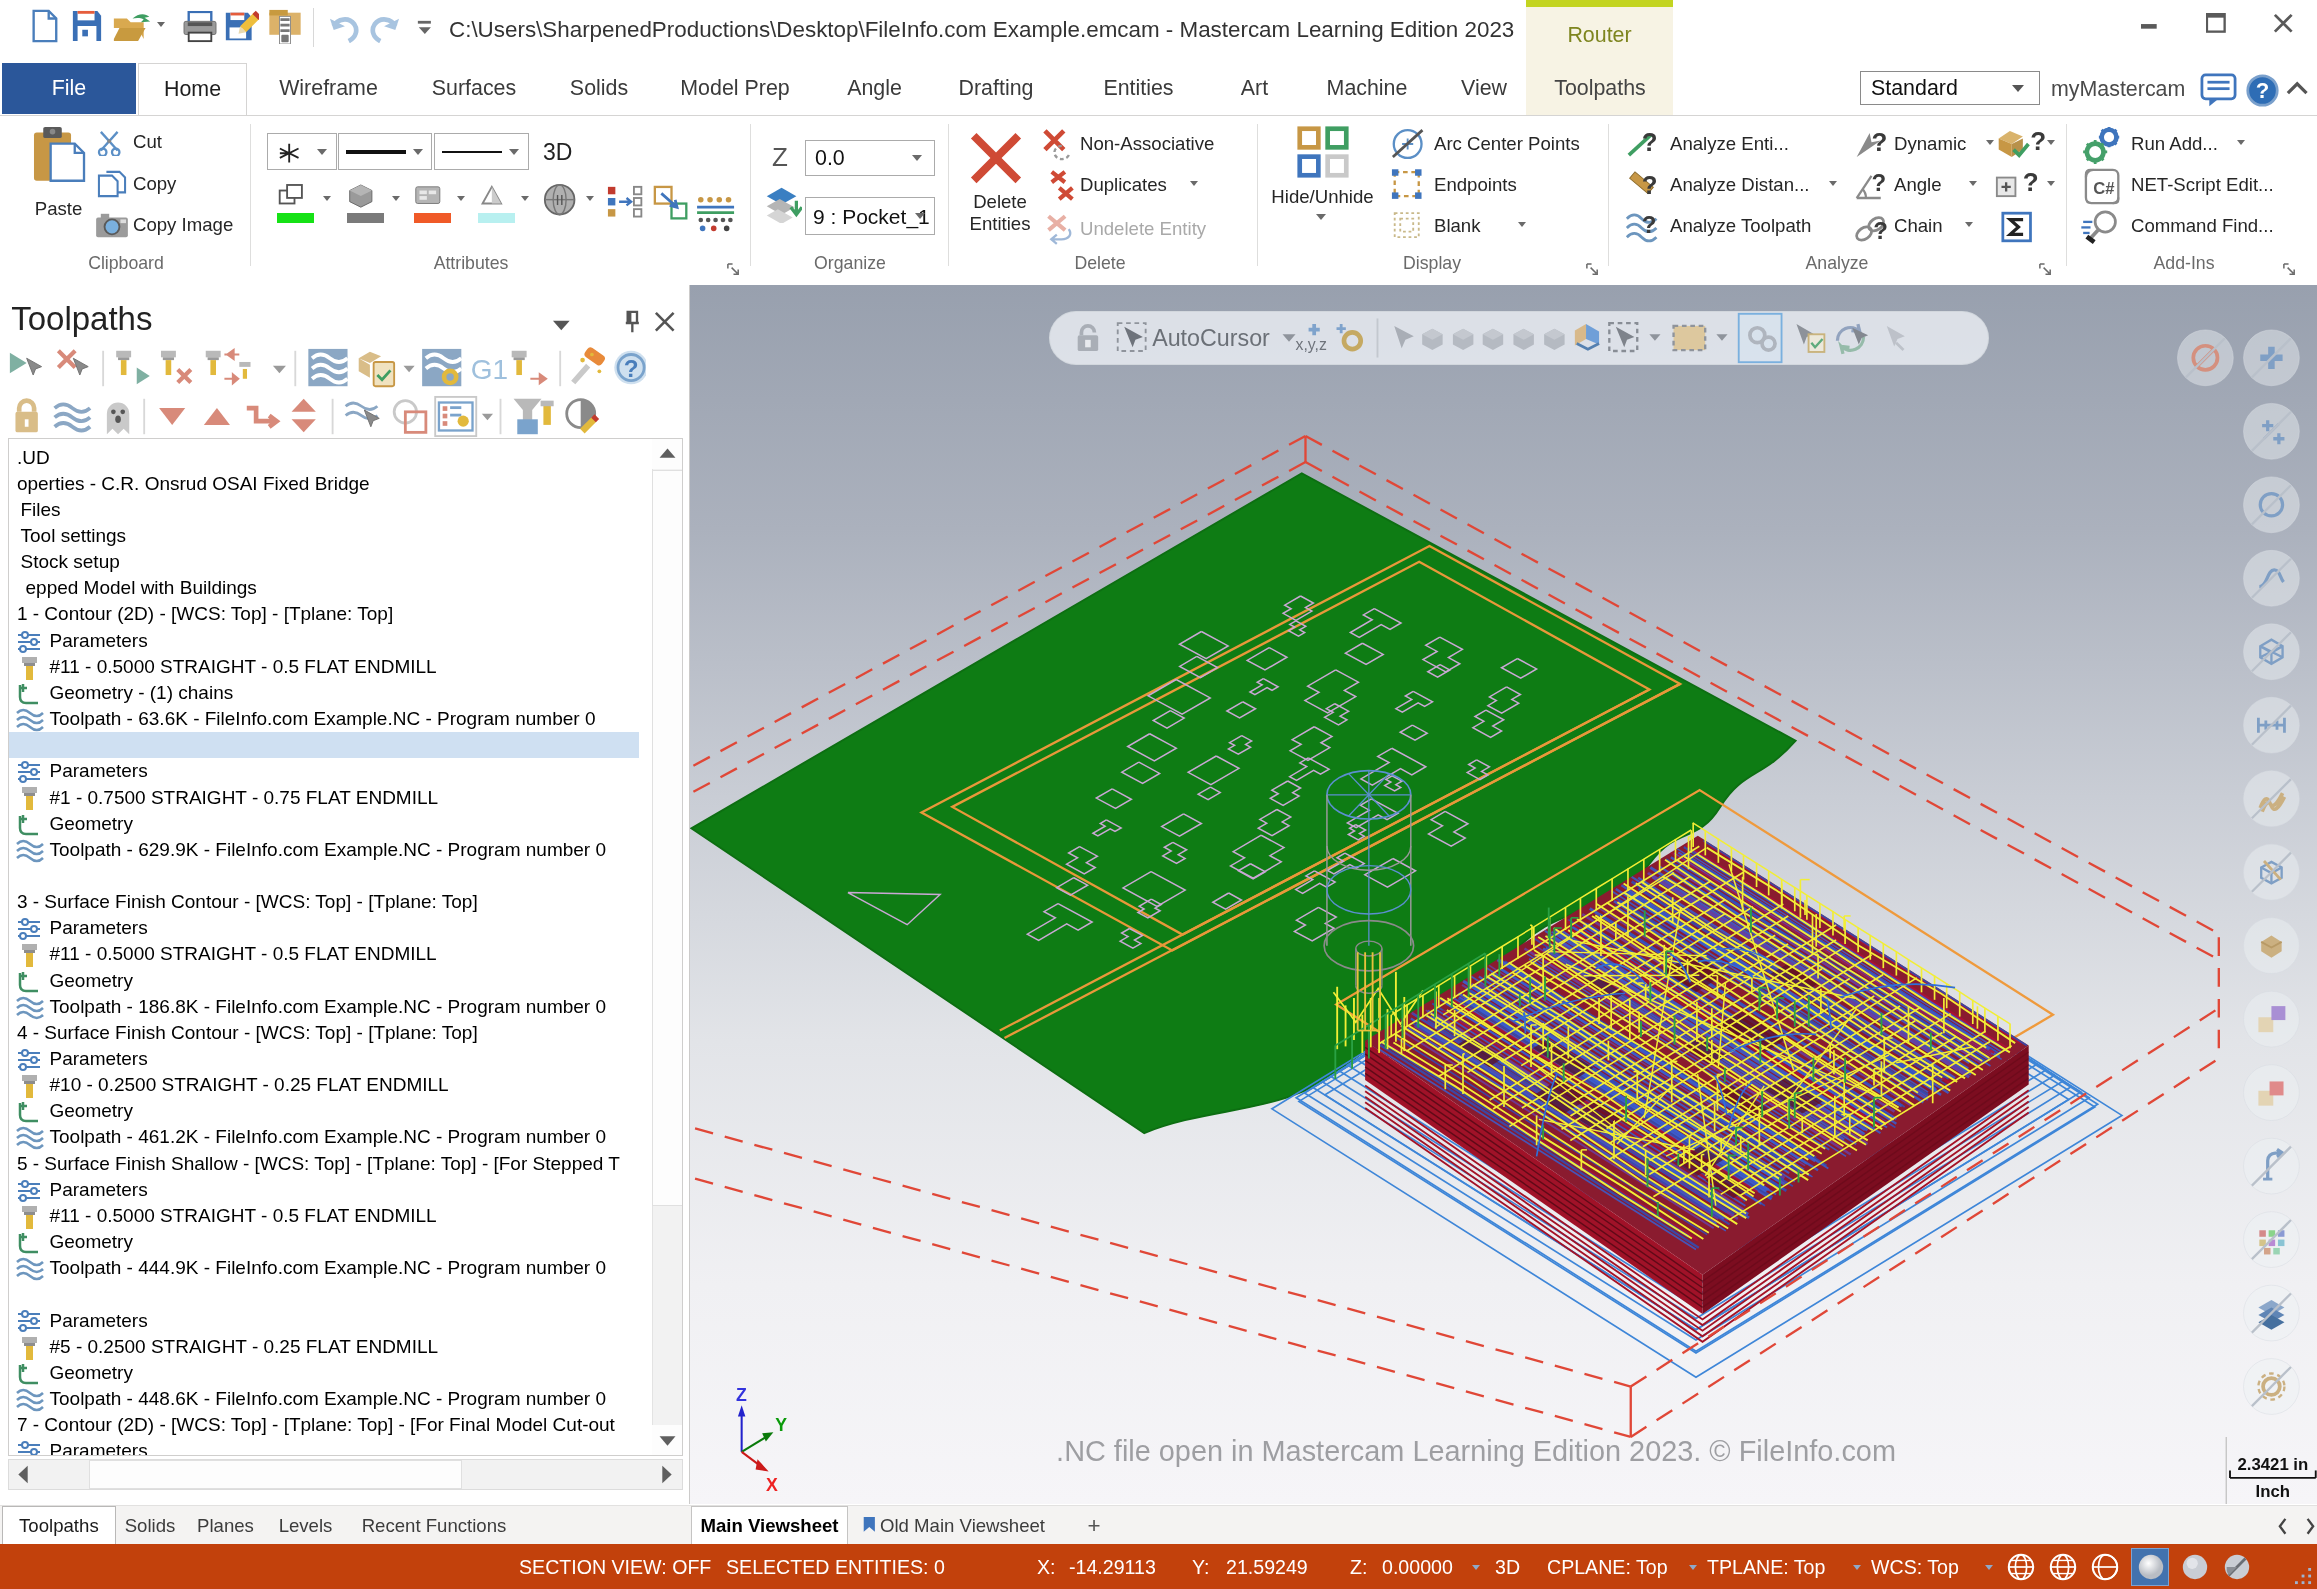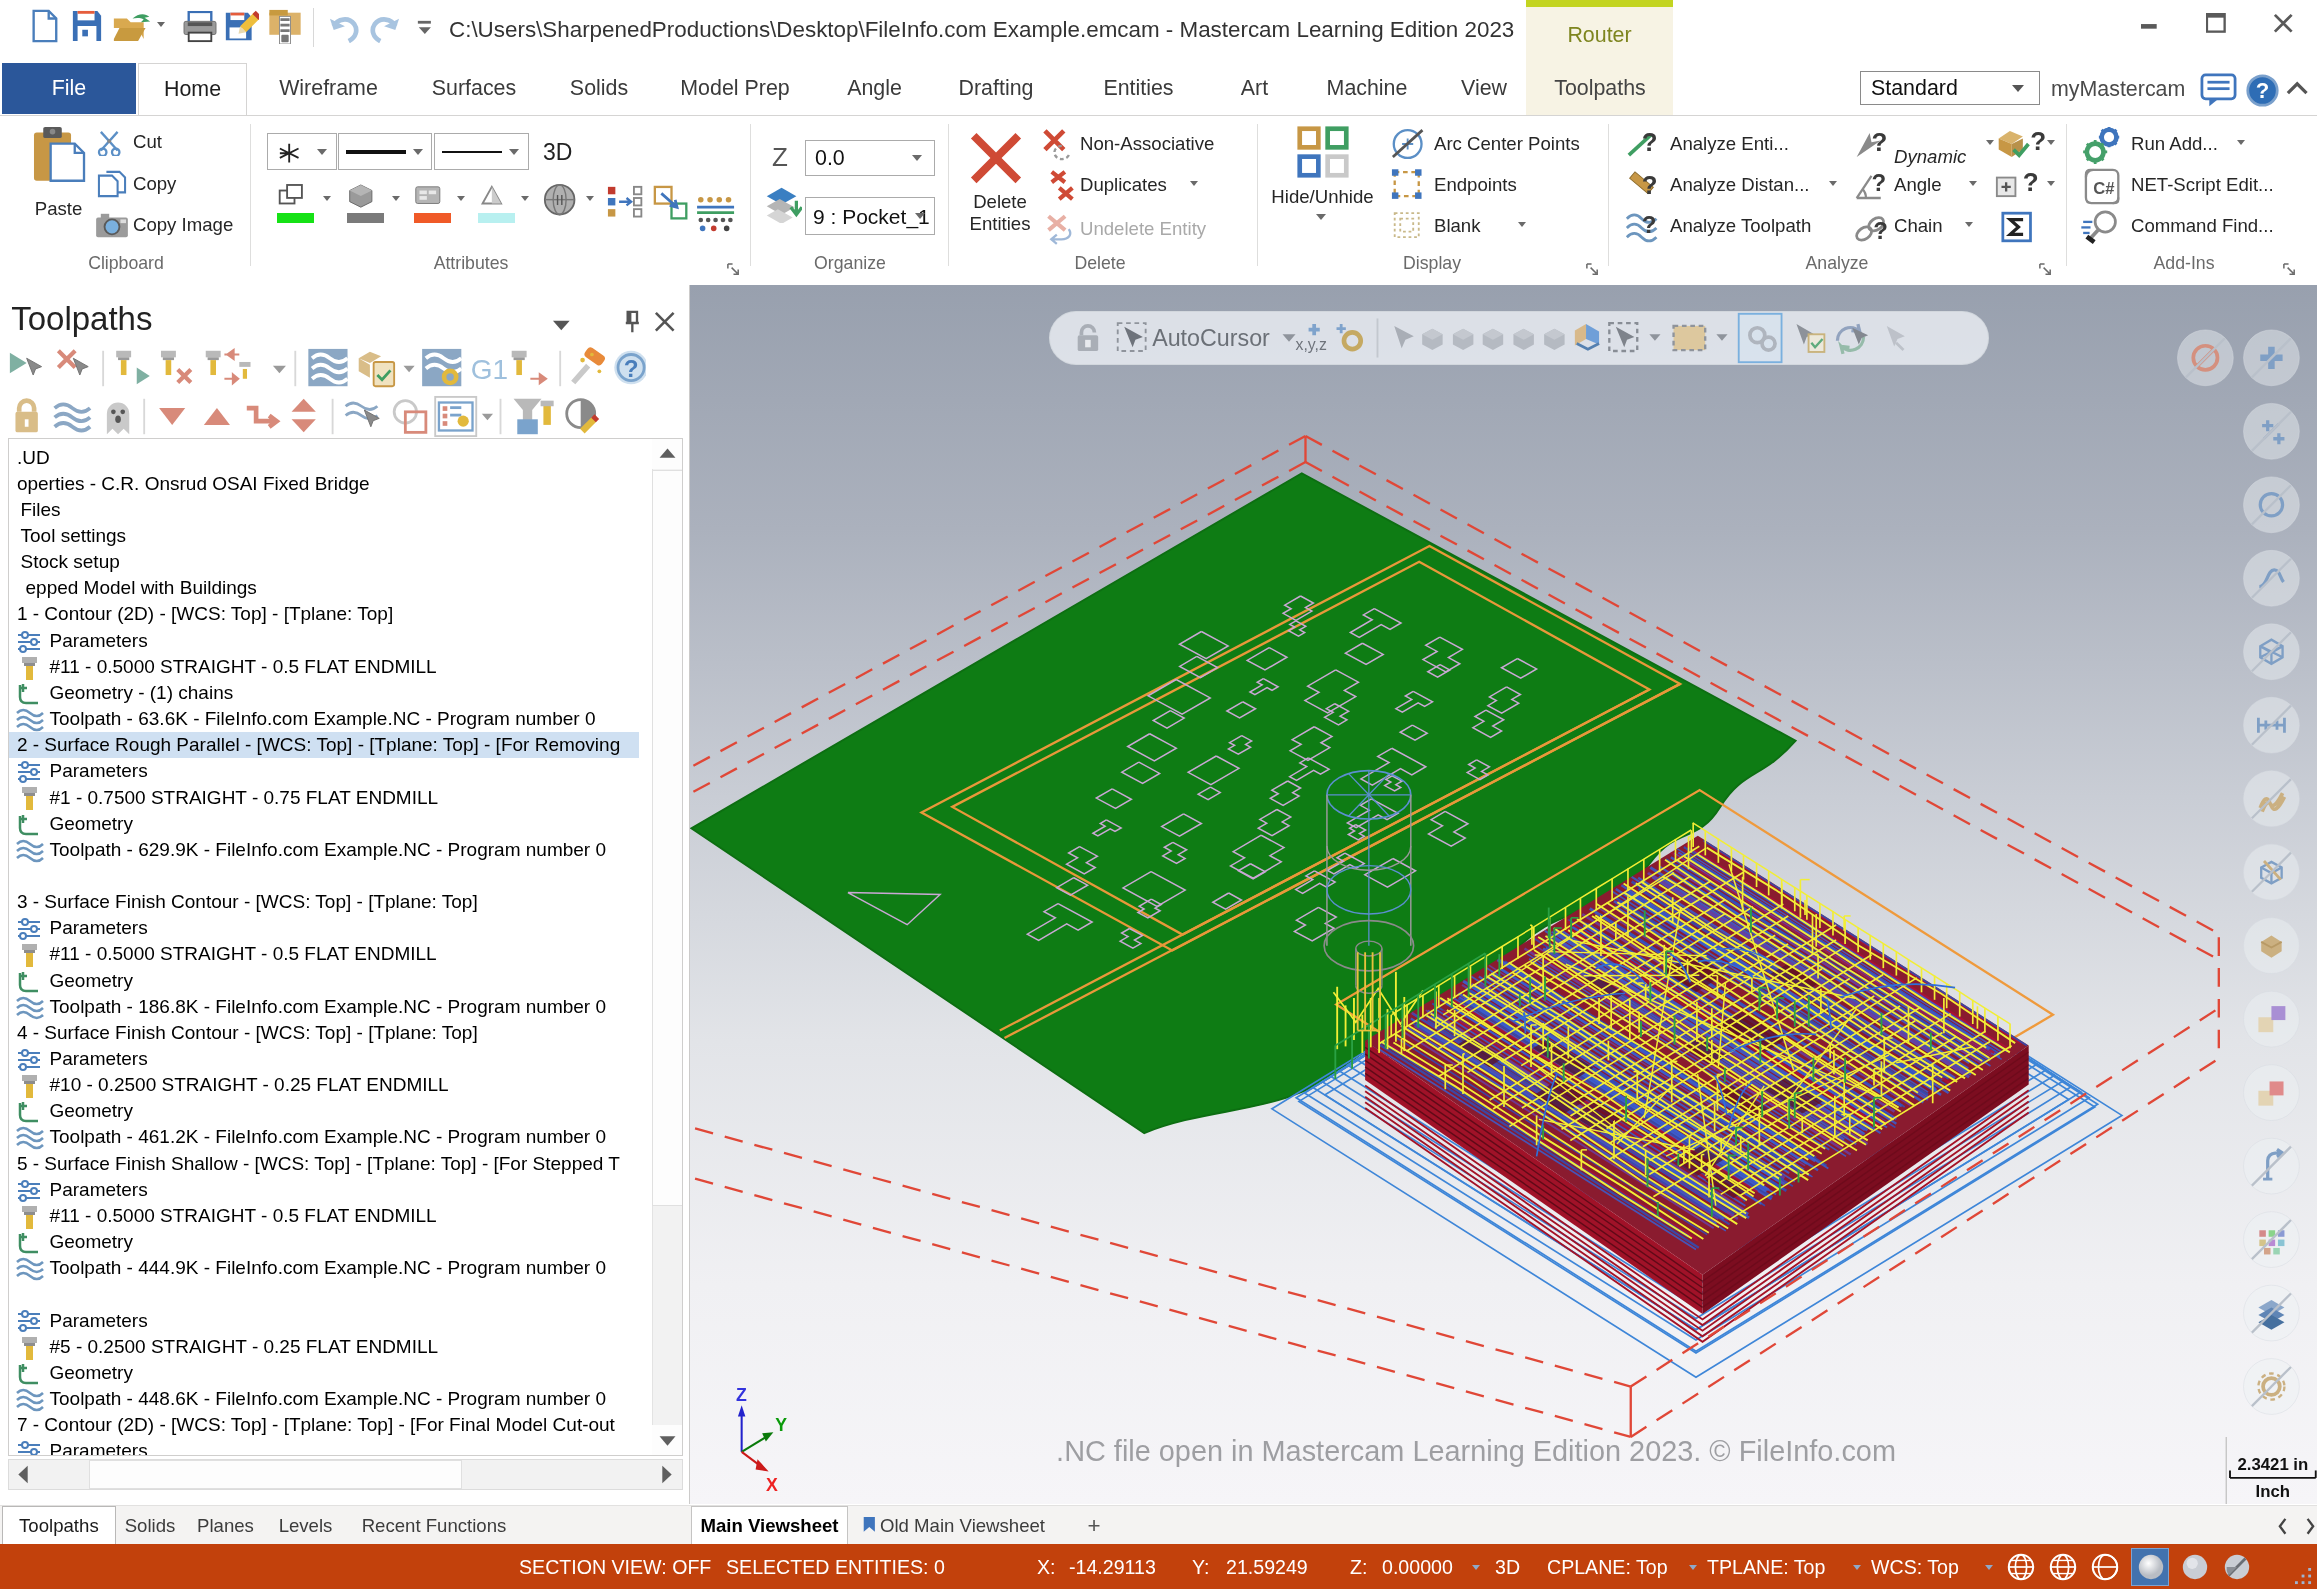--- a/index.html
+++ b/index.html
@@ -367,21 +367,21 @@
       <path d="M2 18 q8 -8 16 0 t16 0"></path>
       <path d="M2 28 q8 -8 16 0 t16 0"></path>
     </g>
     <text x="18" y="24" font-size="26" font-weight="bold" fill="#3a3a3a" font-family="Liberation Sans">?</text>
   </svg>
 <div class="abs rlabel" style="left:1670px;top:215px;">Analyze Toolpath</div>
 <svg class="abs" style="left:1853px;top:129px" width="37" height="32" viewBox="0 0 40 34">
     <path d="M4 30 L18 4 l2 10 10 -2 z" fill="#8a8a8a"></path>
     <text x="20" y="24" font-size="28" font-weight="bold" fill="#3a3a3a" font-family="Liberation Sans">?</text>
   </svg>
-<div class="abs rlabel" style="left:1894px;top:146px;font-style:italic;">Dynamic</div>
+<div class="abs rlabel" style="left:1894px;top:133px;">Dynamic</div>
 <div class="darr" style="left:1986px;top:140px;"></div>
 <svg class="abs" style="left:1853px;top:170px" width="37" height="32" viewBox="0 0 40 34">
     <path d="M4 30 L20 6 M4 30 h26 M14 30 a14 14 0 0 0 -4 -10" fill="none" stroke="#8a8a8a" stroke-width="2.5"></path>
     <text x="20" y="22" font-size="26" font-weight="bold" fill="#3a3a3a" font-family="Liberation Sans">?</text>
   </svg>
 <div class="abs rlabel" style="left:1894px;top:174px;">Angle</div>
 <div class="darr" style="left:1969px;top:181px;"></div>
 <svg class="abs" style="left:1853px;top:211px" width="37" height="34" viewBox="0 0 40 36">
     <g fill="none" stroke="#8a8a8a" stroke-width="3">
       <ellipse cx="12" cy="24" rx="9" ry="6" transform="rotate(-35 12 24)"></ellipse>
@@ -634,21 +634,20 @@
       <div class="trow" style="left:41px;top:241px;">Geometry - (1) chains</div>
       <svg class="ticon" style="left:7.5px;top:268px" width="26" height="24" viewBox="0 0 28 26">
         <g fill="none" stroke="#6d96be" stroke-width="2.5">
           <path d="M1 6 q6 -6 13 0 t13 0"></path>
           <path d="M1 13 q6 -6 13 0 t13 0"></path>
           <path d="M1 20 q6 -6 13 0 t13 0"></path>
         </g>
       </svg>
       <div class="trow" style="left:41px;top:267px;">Toolpath - 63.6K - FileInfo.com Example.NC - Program number 0</div>
       <div class="abs" style="left:0.9px;top:293px;width:630px;height:26px;background:#cfe0f2;"></div>
-      <div class="trow" style="left:8.4px;top:293px;">2 - Surface Rough Parallel - [WCS: Top] - [Tplane: Top] - [For Removing</div>
       <svg class="ticon" style="left:7.5px;top:320px" width="26" height="24" viewBox="0 0 28 26">
         <g fill="none" stroke="#4a7ebb" stroke-width="2">
           <line x1="2" y1="6" x2="24" y2="6"></line>
           <line x1="2" y1="13" x2="24" y2="13"></line>
           <line x1="2" y1="20" x2="24" y2="20"></line>
         </g>
         <g fill="#fff" stroke="#4a7ebb" stroke-width="2">
           <circle cx="9" cy="6" r="3"></circle>
           <circle cx="18" cy="13" r="3"></circle>
           <circle cx="7" cy="20" r="3"></circle>

